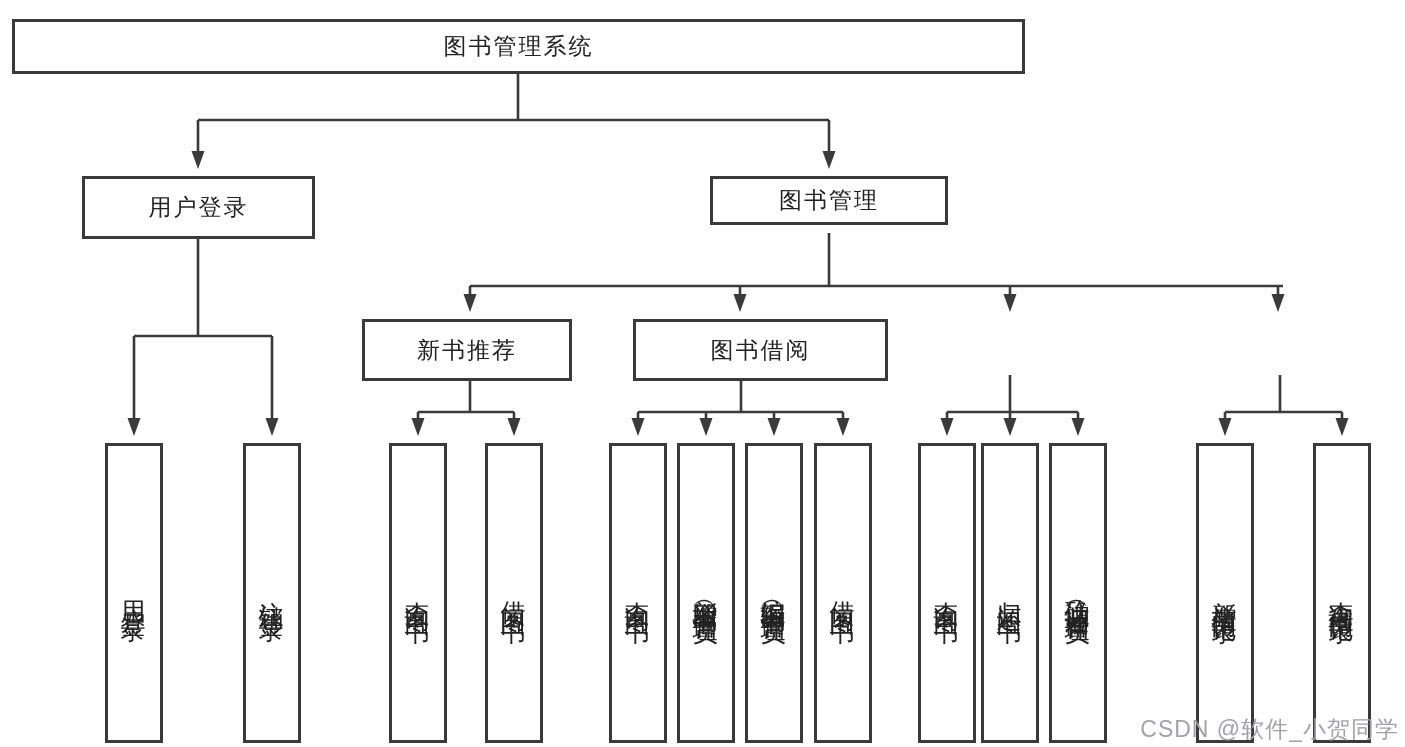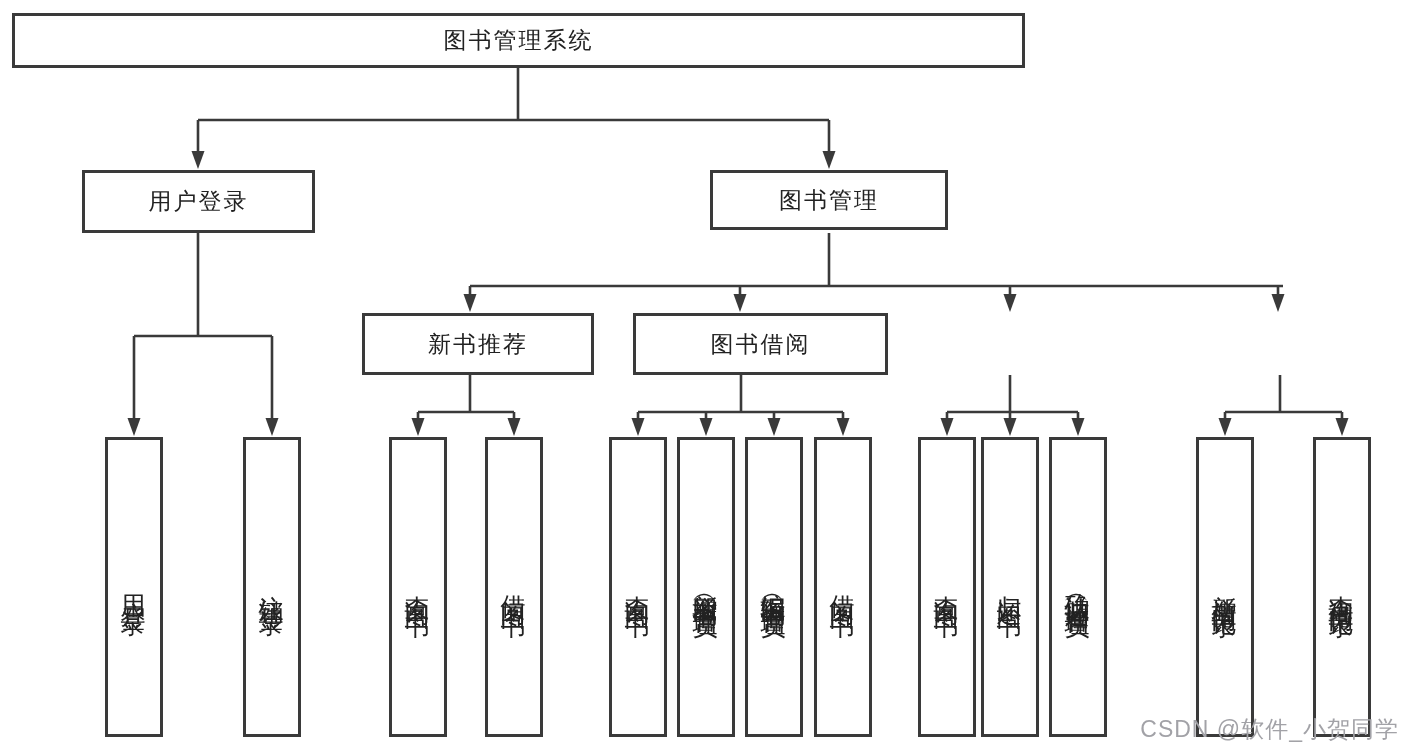--- a/index.html
+++ b/index.html
@@ -18,34 +18,35 @@
   }
   .box {
     position: absolute;
     background: #ffffff;
     border: 3px solid #3a3a3a;
     box-sizing: border-box;
     display: flex;
     align-items: center;
     justify-content: center;
     color: #222222;
+    margin-top: 6px;
   }
   .h-label { font-size: 23px; letter-spacing: 2px; white-space: nowrap; }
   .v-label {
     writing-mode: vertical-rl;
     text-orientation: mixed;
     font-size: 25px;
     letter-spacing: 6px;
     white-space: nowrap;
   }
   
   .root  { left: 12px;  top: 13px;  width: 1013px; height: 55px; }
   .lv2-a { left: 82px;  top: 170px; width: 233px;  height: 63px; }
-  .lv2-b { left: 710px; top: 170px; width: 238px;  height: 60px; }
-  .lv3   { top: 313px;  height: 62px; width: 232px; }
+  .lv2-b { left: 710px; top: 170px; width: 238px;  height: 49px; }
+  .lv3   { top: 313px;  height: 62px; width: 210px; }
   .leaf  { top: 437px;  height: 300px; width: 58px; }
   .watermark {
     position: absolute;
     right: 6px;
     bottom: 2px;
     font-size: 23px;
     letter-spacing: 1px;
     color: #a2a2a7;
     z-index: 5;
     white-space: nowrap;

